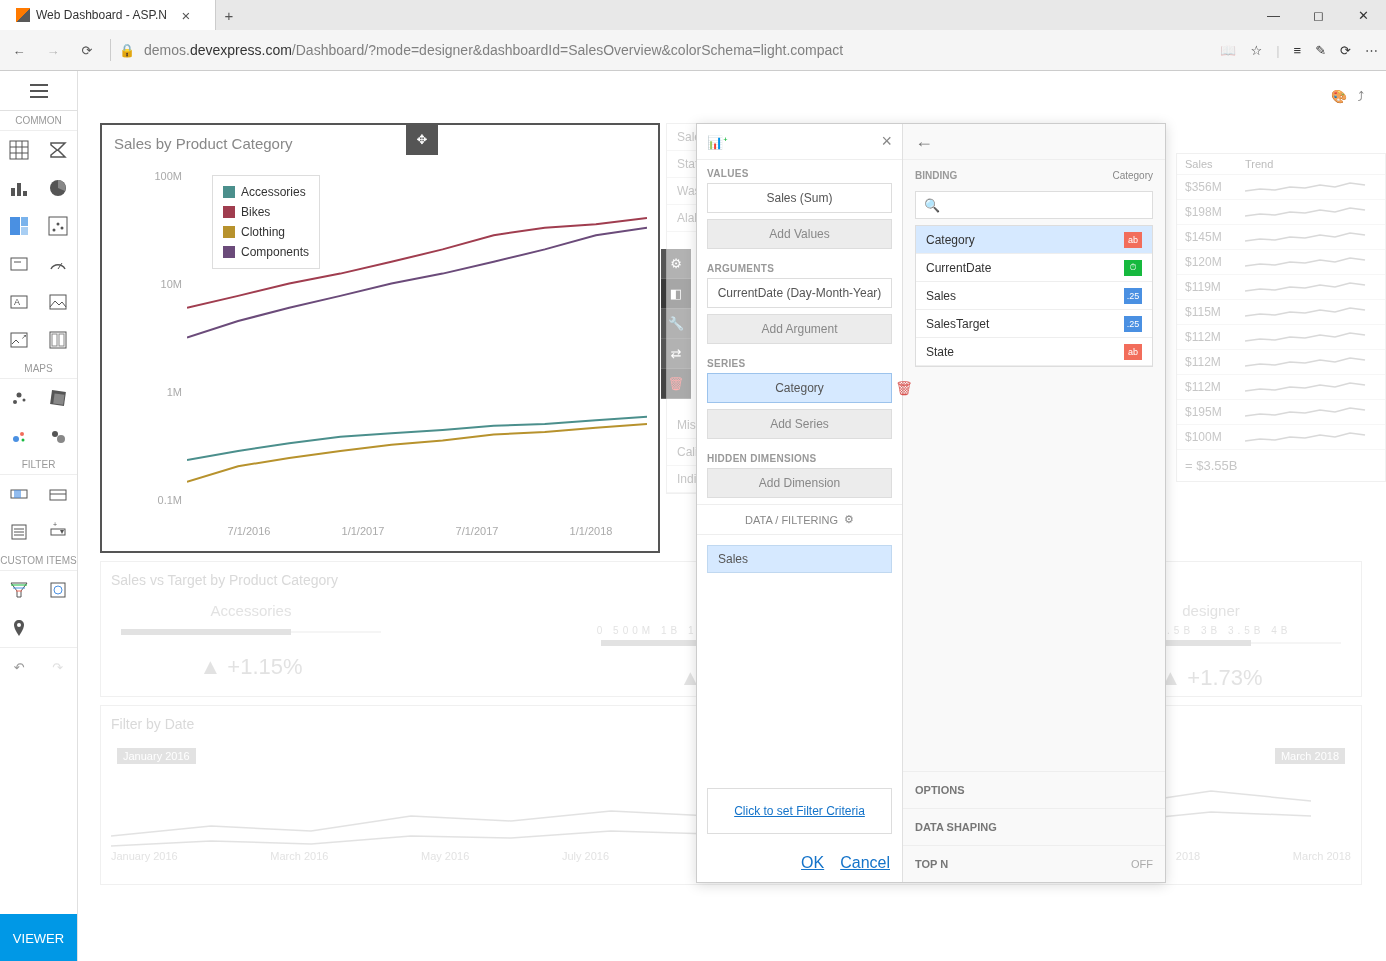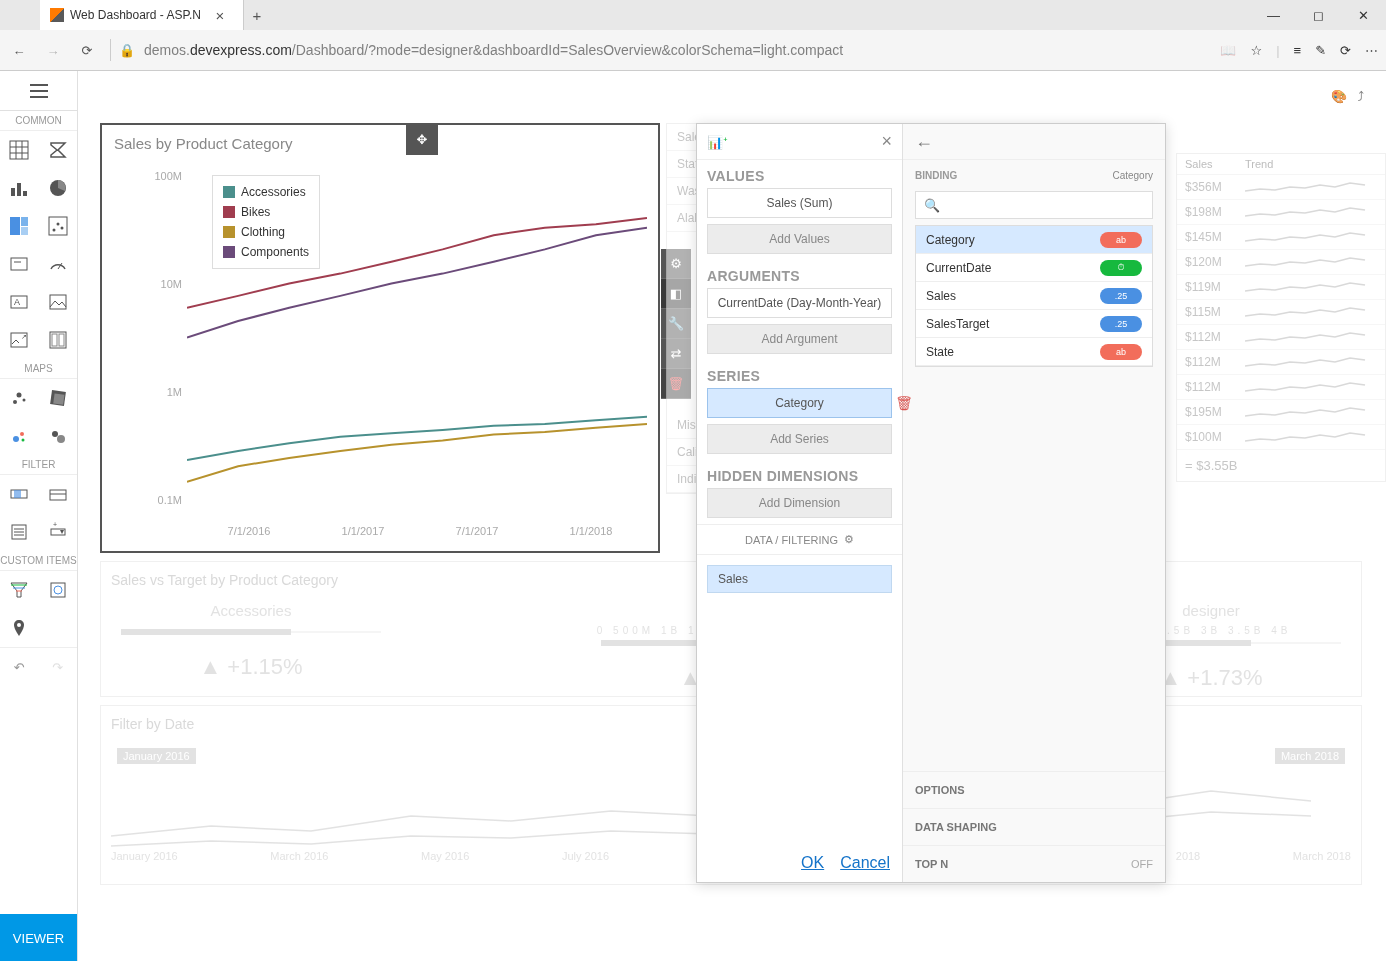--- a/index.html
+++ b/index.html
@@ -1,21 +1,21 @@
 <!DOCTYPE html>
 <html><head>
 <meta charset="utf-8">
 <style>
 * { box-sizing: border-box; margin: 0; padding: 0; font-family: "Segoe UI", Arial, sans-serif; }
 body { background: #f5f5f5; width: 1386px; height: 961px; overflow: hidden; font-size: 13px; color: #333; }
 
 
 .browser-chrome { background: #fff; border-bottom: 1px solid #ccc; }
 .tab-strip { display: flex; align-items: center; background: #e8e8e8; height: 30px; }
-.tab { display: flex; align-items: center; background: #fff; padding: 0 10px; height: 30px; border-right: 1px solid #ccc; gap: 6px; font-size: 12px; margin-left: 40px; }
+.tab { display: flex; align-items: center; background: #fff; padding: 0 16px; height: 30px; border-right: 1px solid #ccc; gap: 6px; font-size: 12px; }
 .tab-favicon { width: 14px; height: 14px; background: linear-gradient(135deg, #ff7a00 50%, #595959 50%); }
 .tab-close, .new-tab { width: 26px; text-align: center; color: #555; cursor: pointer; font-size: 15px; }
 .win-controls { margin-left: auto; display: flex; }
 .win-btn { width: 45px; height: 30px; display: flex; align-items: center; justify-content: center; color: #333; }
 
 .addr-bar { display: flex; align-items: center; height: 40px; padding: 0 8px; gap: 12px; background: #f5f5f5; }
 .addr-btn { width: 22px; height: 22px; display: flex; align-items: center; justify-content: center; color: #555; }
 .url { flex: 1; color: #808080; font-size: 14px; }
 .url .host { color: #333; }
 .right-icons { display: flex; gap: 14px; align-items: center; }
@@ -74,40 +74,40 @@
 
 .chart-vtoolbar { position: absolute; left: 583px; top: 178px; width: 30px; background: #555; display: flex; flex-direction: column; }
 .vt-btn { height: 30px; display: flex; align-items: center; justify-content: center; color: #fff; border-bottom: 1px solid #666; }
 .vt-btn.danger { color: #ff5555; background: #444; }
 
 
 .binding-panel { position: absolute; left: 618px; top: 52px; width: 470px; height: 760px; background: #fff; border: 1px solid #ccc; box-shadow: 0 2px 12px rgba(0,0,0,0.15); display: flex; }
 .bp-left { width: 206px; border-right: 1px solid #e0e0e0; display: flex; flex-direction: column; }
 .bp-right { flex: 1; display: flex; flex-direction: column; background: #f9f9f9; }
 .bp-header { height: 36px; display: flex; align-items: center; justify-content: space-between; padding: 0 10px; border-bottom: 1px solid #eee; color: #777; }
-.bp-section { padding: 8px 10px 4px; font-size: 14px; color: #999; font-weight: bold; letter-spacing: 0.3px; }
+.bp-section { padding: 8px 10px 4px; font-size: 10px; color: #999; font-weight: bold; letter-spacing: 0.3px; }
 .bp-items { padding: 0 10px 6px; display: flex; flex-direction: column; gap: 6px; }
 .bp-item { height: 30px; border: 1px solid #ddd; background: #fff; display: flex; align-items: center; justify-content: center; font-size: 12px; color: #555; position: relative; }
 .bp-item.add { background: #ececec; color: #888; }
 .bp-item.selected { background: #d6e9ff; border-color: #9cc3ec; }
 .bp-item .del { position: absolute; right: -22px; color: #d9534f; font-size: 14px; }
 .bp-footer-label { text-align: center; padding: 8px; font-size: 11px; color: #888; display: flex; align-items: center; justify-content: center; gap: 6px; border-top: 1px solid #eee; border-bottom: 1px solid #eee; }
 .bp-tab-selected { margin: 10px; background: #d6e9ff; padding: 6px 10px; font-size: 12px; color: #555; border: 1px solid #c0d8f0; }
 .bp-filter-box { margin: 10px; height: 46px; border: 1px solid #ddd; display: flex; align-items: center; justify-content: center; }
 .bp-filter-link { color: #1473c9; text-decoration: underline; font-size: 12px; }
 .bp-actions { display: flex; justify-content: flex-end; gap: 16px; padding: 10px 12px; margin-top: auto; }
 .bp-actions a { color: #1473c9; text-decoration: underline; font-size: 16px; }
 
 .bp-right-header { height: 36px; display: flex; align-items: center; padding: 0 12px; border-bottom: 1px solid #eee; color: #777; }
 .bp-right-section { display: flex; justify-content: space-between; padding: 10px 12px; font-size: 10px; color: #999; font-weight: bold; }
 .bp-field-search { margin: 0 12px 6px; height: 28px; border: 1px solid #ddd; display: flex; align-items: center; padding: 0 8px; color: #aaa; background: #fff; }
 .bp-field-list { margin: 0 12px 10px; border: 1px solid #ddd; background: #fff; }
 .bp-field { height: 28px; display: flex; align-items: center; justify-content: space-between; padding: 0 10px; font-size: 12px; border-bottom: 1px solid #eee; }
 .bp-field.sel { background: #d6e9ff; }
-.bp-badge { width: 42px; height: 16px; border-radius: 8px; font-size: 9px; color: #fff; display: flex; align-items: center; justify-content: center; }
+.bp-badge { width: 18px; height: 16px; border-radius: 0; font-size: 9px; color: #fff; display: flex; align-items: center; justify-content: center; }
 .bp-badge.ab { background: #f26d5b; }
 .bp-badge.dt { background: #16b93e; }
 .bp-badge.num { background: #4a90e2; }
 .bp-collapse { padding: 12px; font-size: 11px; color: #777; font-weight: bold; border-top: 1px solid #eee; display: flex; justify-content: space-between; align-items: center; }
 .bp-right-spacer { flex: 1; }
 
 </style>
 </head>
 <body>
 
@@ -540,20 +540,23 @@
         <div class="bp-section">HIDDEN DIMENSIONS</div>
         <div class="bp-items">
           <div class="bp-item add">Add Dimension</div>
         </div>
         <div class="bp-footer-label">
           <span>DATA / FILTERING</span>
           <span>⚙</span>
         </div>
         <div class="bp-tab-selected">Sales</div>
         <div style="flex:1"></div>
+        <div class="bp-filter-box">
+          <a class="bp-filter-link">Click to set Filter Criteria</a>
+        </div>
         <div class="bp-actions">
           <a>OK</a>
           <a>Cancel</a>
         </div>
       </div>
       <div class="bp-right">
         <div class="bp-right-header">
           <span style="font-size:18px">←</span>
         </div>
         <div class="bp-right-section">

